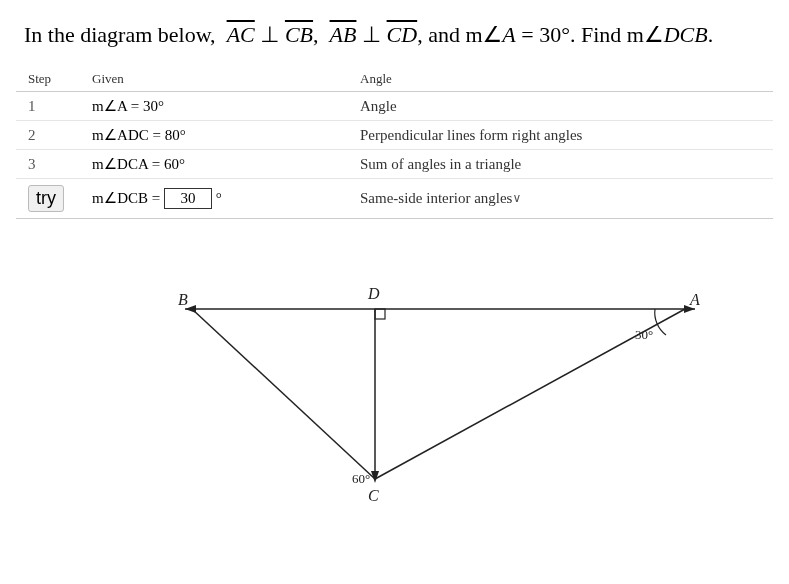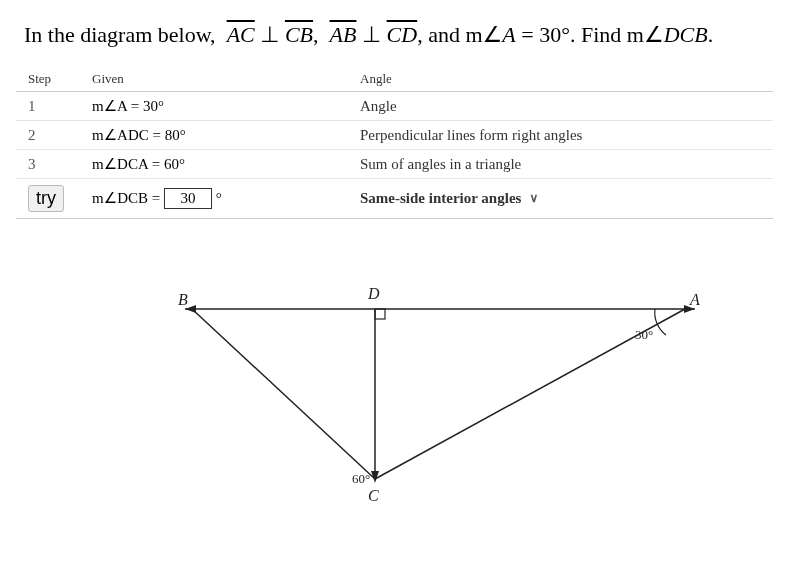--- a/index.html
+++ b/index.html
@@ -62,22 +62,21 @@
       border: 1px solid #333;
       width: 48px;
       font-size: 15px;
       padding: 1px 4px;
       text-align: center;
       font-family: Georgia, serif;
     }
     .reason-dropdown {
       display: flex;
       align-items: center;
-      gap: 8px;
-      font-weight: bold;
+      gap: 0;
     }
     .dropdown-arrow {
       font-size: 12px;
       color: #555;
       cursor: pointer;
     }
     .diagram-area {
       position: relative;
       width: 100%;
       height: 310px;

